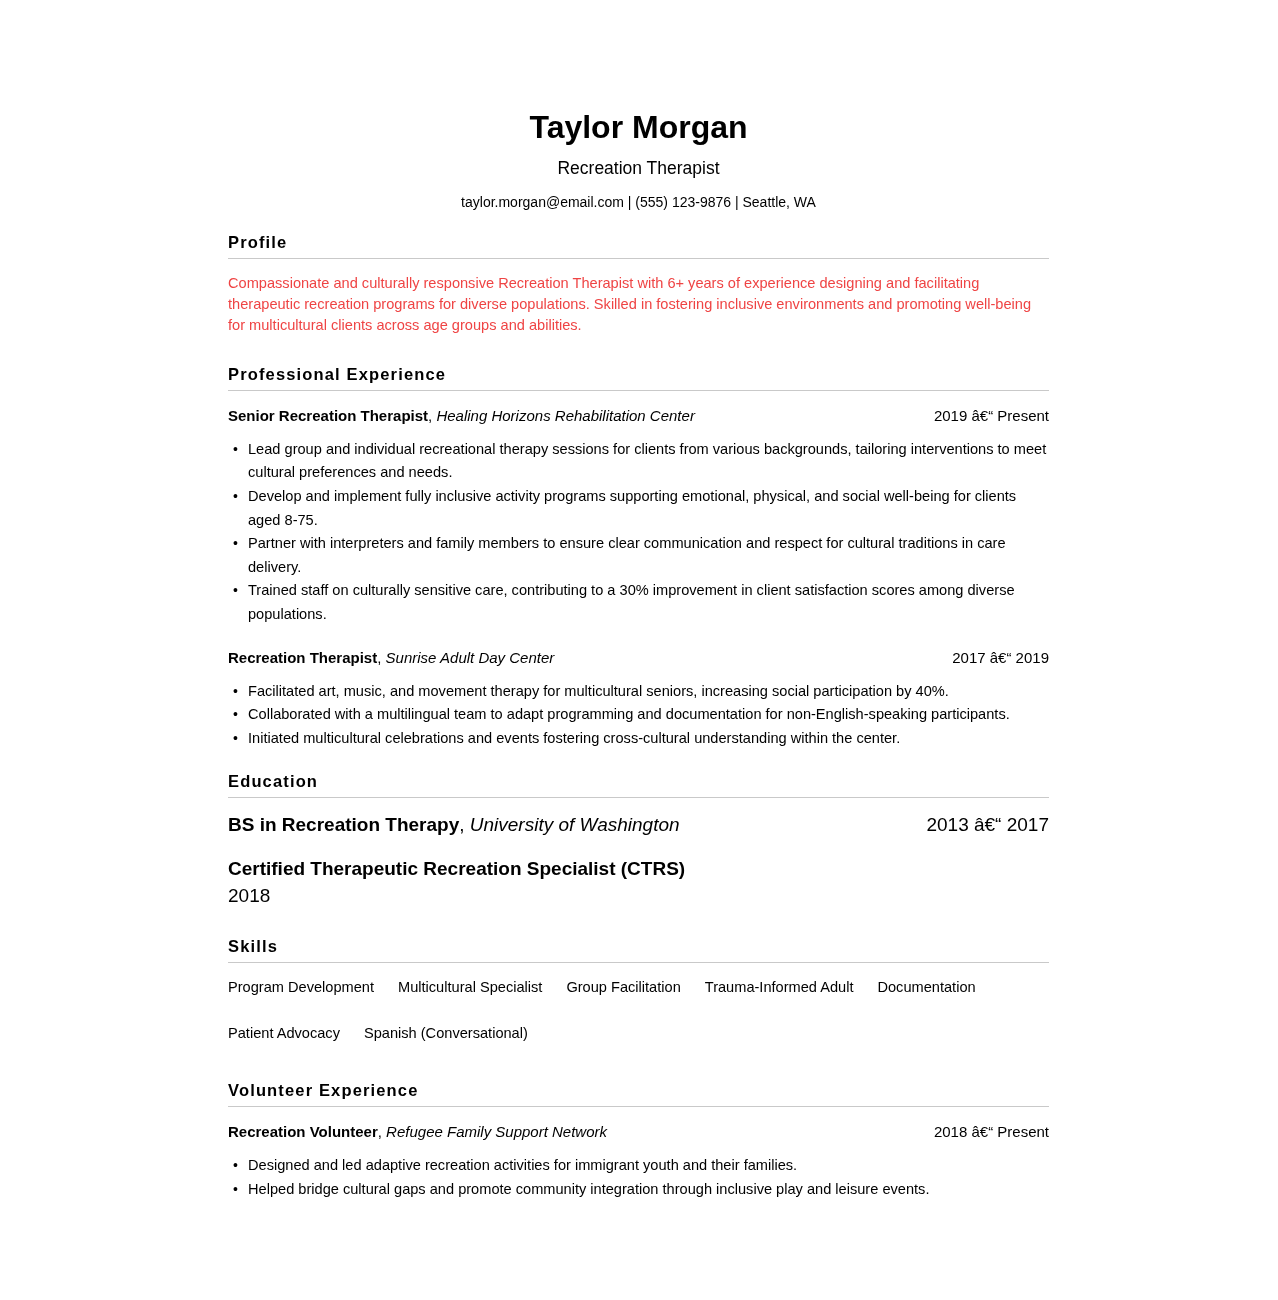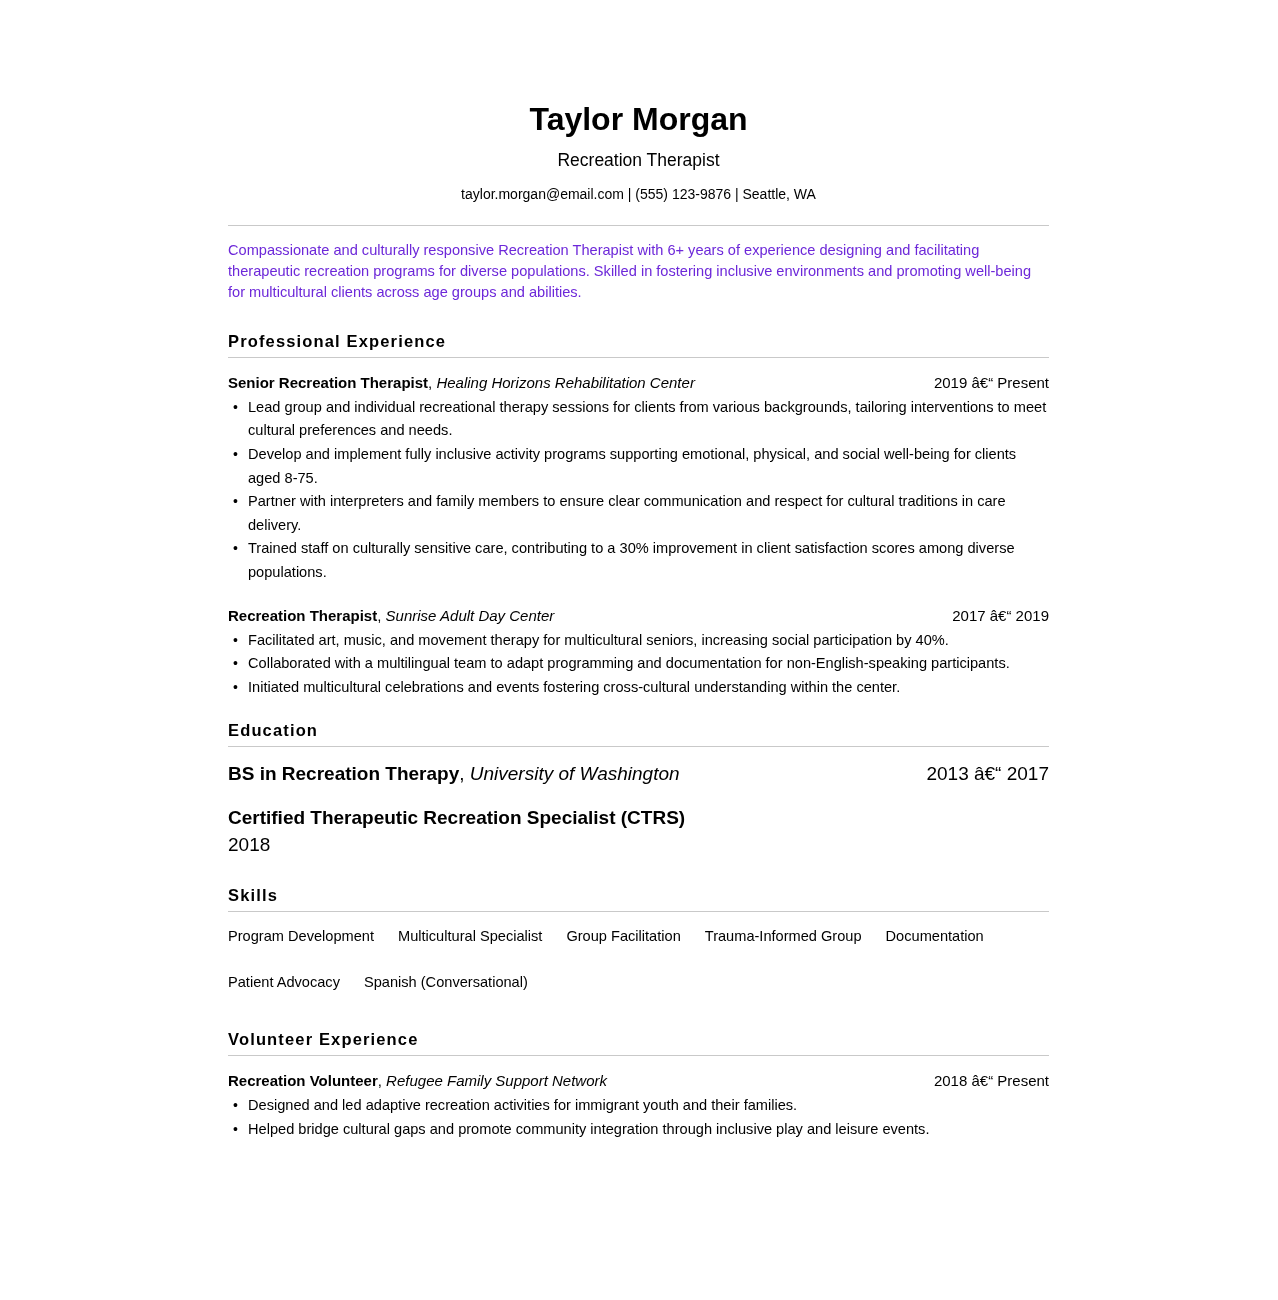--- a/index.html
+++ b/index.html
@@ -17,21 +17,21 @@
   .page {
     width: 1278px;
     height: 1300px;
     position: relative;
     background: #ffffff;
     box-sizing: border-box;
   }
   .content {
     position: absolute;
     left: 228px;
-    top: 8px;
+    top: 16px;
     width: 821px;
   }
 
   
   .resume-header {
     text-align: center;
     padding-top: 93px;
   }
   .full-name {
     font-size: 32px;
@@ -74,21 +74,21 @@
     height: 0;
     width: 821px;
   }
 
   
   .profile-text {
     font-size: 14.6px;
     line-height: 1.46;
     margin: 0;
     text-align: left;
-    color: #6d28d9;
+    color: #ef4444;
   }
 
   
   .entry {
     margin-bottom: 2px;
   }
   .entry + .entry {
     margin-top: 20px;
   }
   .entry-head {
@@ -114,21 +114,21 @@
     font-weight: normal;
   }
   .entry-dates {
     flex: 0 0 auto;
     white-space: nowrap;
     text-align: right;
     font-weight: normal;
   }
   .bullets {
     list-style: none;
-    margin: 3px 0 0 0;
+    margin: 12px 0 0 0;
     padding: 0;
   }
   .bullets li {
     position: relative;
     padding-left: 20px;
     font-size: 14.6px;
     line-height: 1.62;
     margin: 0;
   }
   .bullets li::before {
@@ -197,20 +197,21 @@
 <div class="page">
   <div class="content">
 
     <div class="resume-header">
       <h1 class="full-name">Taylor Morgan</h1>
       <div class="job-title-sub">Recreation Therapist</div>
       <div class="contact-line">taylor.morgan@email.com | (555) 123-9876 | Seattle, WA</div>
     </div>
 
     <div class="section section-profile">
+      <h2 class="section-title">Profile</h2>
       <hr class="section-rule">
       <p class="profile-text">Compassionate and culturally responsive Recreation Therapist with 6+ years of experience designing and facilitating therapeutic recreation programs for diverse populations. Skilled in fostering inclusive environments and promoting well-being for multicultural clients across age groups and abilities.</p>
     </div>
 
     <div class="section section-experience">
       <h2 class="section-title">Professional Experience</h2>
       <hr class="section-rule">
 
       <div class="entry">
         <div class="entry-head">
@@ -253,21 +254,21 @@
       </div>
     </div>
 
     <div class="section section-skills">
       <h2 class="section-title">Skills</h2>
       <hr class="section-rule">
       <div class="skills-wrap">
         <span class="skill-item">Program Development</span>
         <span class="skill-item">Multicultural Specialist</span>
         <span class="skill-item">Group Facilitation</span>
-        <span class="skill-item">Trauma-Informed Group</span>
+        <span class="skill-item">Trauma-Informed Adult</span>
         <span class="skill-item">Documentation</span>
         <span class="skill-item">Patient Advocacy</span>
         <span class="skill-item">Spanish (Conversational)</span>
       </div>
     </div>
 
     <div class="section section-volunteer">
       <h2 class="section-title">Volunteer Experience</h2>
       <hr class="section-rule">
 

